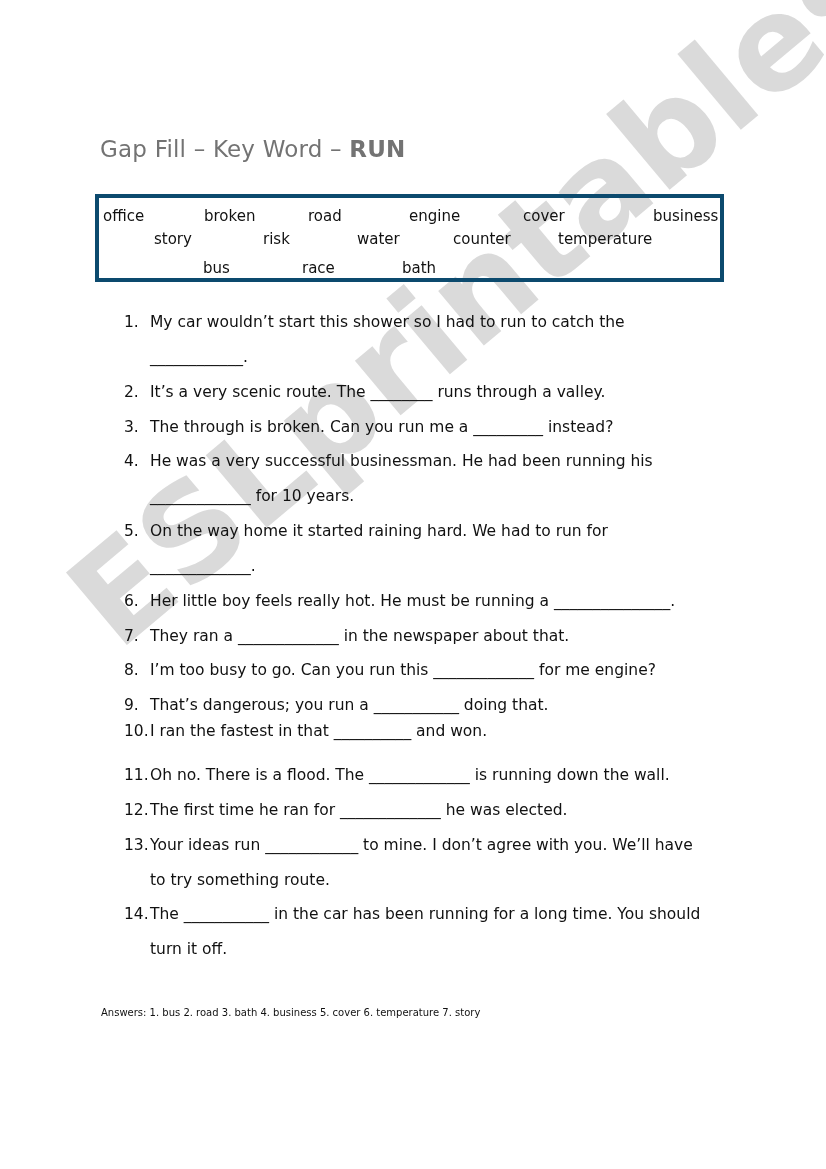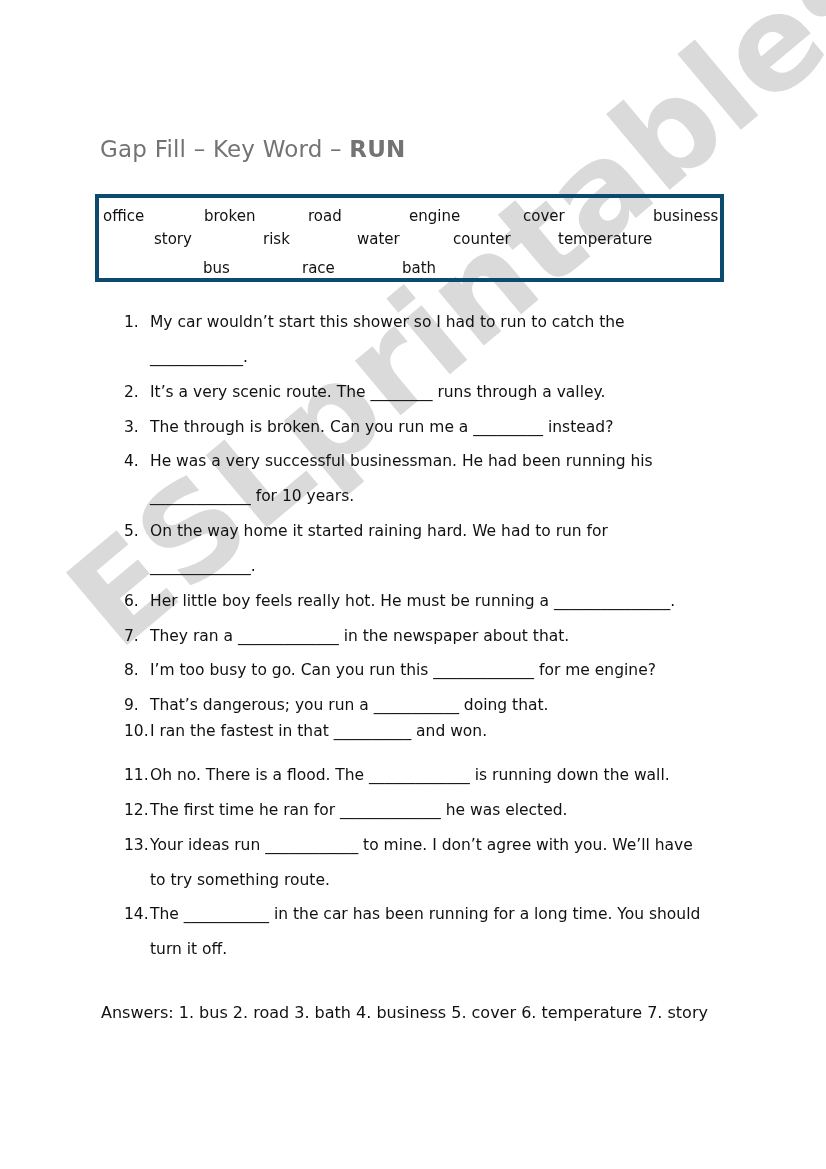--- a/index.html
+++ b/index.html
@@ -18,21 +18,21 @@
     font-size: 15px;
   }
   .word { position: absolute; white-space: nowrap; }
   .questions {
     position: absolute; left: 124px; top: 310px; width: 610px; font-size: 15.5px;
   }
   .q { position: absolute; left: 0; white-space: nowrap; }
   .q .num { display: inline-block; width: 26px; }
   .q .cont { position: absolute; left: 26px; white-space: nowrap; }
   .answers {
-    position: absolute; left: 101px; top: 1000px; font-size: 16px; line-height: 25px; white-space: nowrap;
+    position: absolute; left: 101px; top: 1000px; font-size: 10px; line-height: 25px; white-space: nowrap;
   }
   .answers .line2 { padding-left: 64px; }
   .watermark {
     position: absolute; left: 40px; top: 560px; font-size: 130px; font-weight: bold;
     color: rgba(150,150,150,0.35); transform: rotate(-40deg); transform-origin: left top;
     white-space: nowrap; pointer-events: none; font-family: "DejaVu Sans", sans-serif;
   }
 </style>
 </head>
 <body>

